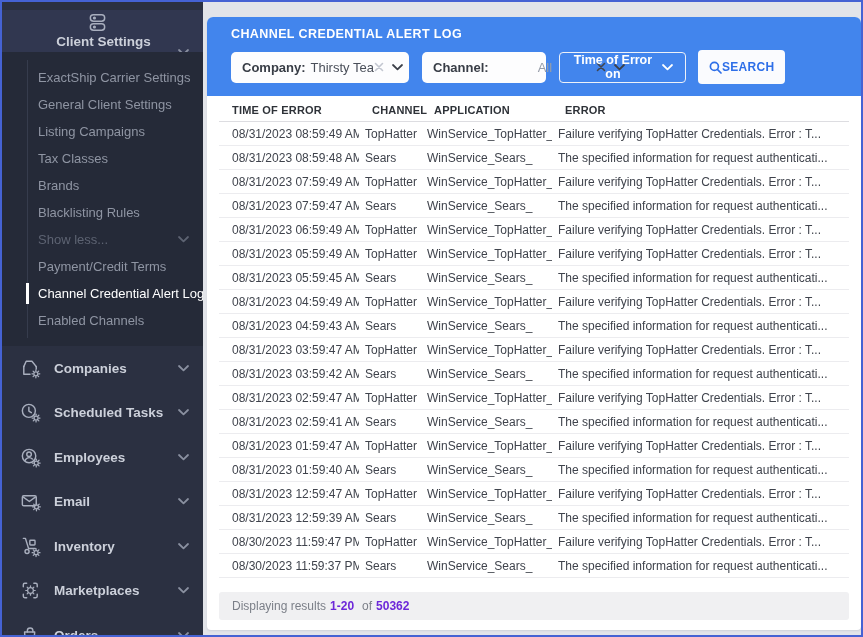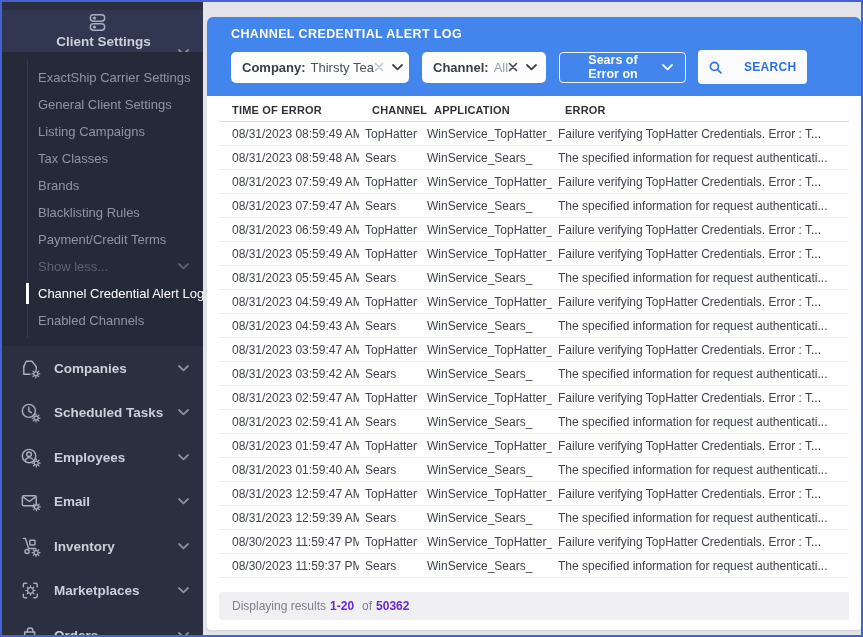--- a/index.html
+++ b/index.html
@@ -25,29 +25,29 @@
   .main{flex:1;padding:15px 0 0 4px;min-width:0;}
   .card{background:#ffffff;border-radius:6px 6px 4px 4px;box-shadow:0 1px 2px rgba(40,50,80,.10);overflow:hidden;}
   .panel-header{background:#4285ed;padding:10px 24px 12px;}
   .panel-title{color:#fff;font-weight:700;font-size:12.5px;letter-spacing:.4px;}
   .filter-row{display:flex;align-items:center;margin-top:9px;}
   .pill{background:#fdfdfe;border-radius:5px;height:31px;display:flex;align-items:center;padding:0 11px;font-size:13px;box-sizing:border-box;cursor:pointer;margin-right:13px;}
   .pill .lbl{font-weight:700;color:#383d46;margin-right:5px;white-space:nowrap;}
   .pill .val{white-space:nowrap;}
   .pill-company{width:178px;}
   .pill-company .val{color:#4a4f59;}
-  .pill-channel{width:124px;}
+  .pill-channel{width:124px;gap:44px;}
   .pill-channel .val{color:#979da9;}
   .pill .icons{margin-left:auto;display:flex;align-items:center;gap:8px;}
   .x-light{color:#c3c7d0;display:flex;cursor:pointer;}
   .x-dark{color:#41454e;display:flex;cursor:pointer;}
   .chev-dark{color:#3c4049;display:flex;cursor:pointer;}
   .time-btn{height:31px;width:127px;box-sizing:border-box;border:1px solid #eef1f8;border-radius:4px;background:transparent;color:#fff;font-weight:700;font-size:12.5px;display:flex;align-items:center;justify-content:space-between;padding:0 12px;cursor:pointer;font-family:inherit;}
   .time-btn .s-chev{color:#fff;margin-left:8px;}
-  .search-btn{height:34px;background:#fafbfe;border:none;border-radius:4px;color:#2e6fe8;font-weight:700;font-size:12px;letter-spacing:.3px;display:flex;align-items:center;gap:22px;padding:0 11px;margin-left:12px;cursor:pointer;font-family:inherit;}
+  .search-btn{height:34px;background:#fafbfe;border:none;border-radius:4px;color:#2e6fe8;font-weight:700;font-size:12px;letter-spacing:.3px;display:flex;align-items:center;gap:0;padding:0 11px;margin-left:12px;cursor:pointer;font-family:inherit;}
   .search-btn .s-ico{display:flex;color:#2e6fe8;}
 
   
   .table-wrap{padding:2px 12px 0;}
   table{width:100%;border-collapse:collapse;table-layout:fixed;}
   col.c-time{width:140px;} col.c-chan{width:62px;} col.c-app{width:131px;}
   th{font-size:11px;font-weight:700;color:#2e3238;text-align:left;padding:6px 6px 5px 13px;border-bottom:1px solid #dddde1;white-space:nowrap;letter-spacing:.2px;}
   td{font-size:12px;color:#3f434c;padding:4px 6px;border-bottom:1px solid #ececef;white-space:nowrap;overflow:hidden;height:15px;}
   td:first-child{padding-left:13px;}
   th:first-child{padding-left:13px;}
@@ -91,30 +91,30 @@
         </div>
         <div class="sub-item">
           <span>Tax Classes</span>
         </div>
         <div class="sub-item">
           <span>Brands</span>
         </div>
         <div class="sub-item">
           <span>Blacklisting Rules</span>
         </div>
-        <div class="sub-item">
-          <span>Payment/Credit Terms</span>
-        </div>
         <div class="sub-item dim">
           <span>Show less...</span>
           <span class="s-chev">
             <svg width="11" height="7" viewBox="0 0 11 7" fill="none">
               <path d="M1 1l4.5 4.3L10 1" stroke="currentColor" stroke-width="1.8" stroke-linecap="round" stroke-linejoin="round"></path>
             </svg>
           </span>
+        </div>
+        <div class="sub-item">
+          <span>Payment/Credit Terms</span>
         </div>
         <div class="sub-item active">
           <span>Channel Credential Alert Log</span>
         </div>
         <div class="sub-item">
           <span>Enabled Channels</span>
         </div>
       </div>
     <div class="sections">
         <div class="section-row">
@@ -332,21 +332,21 @@
                 </span>
               <span class="chev-dark">
                   <svg width="11" height="7" viewBox="0 0 11 7" fill="none">
                     <path d="M1 1l4.5 4.3L10 1" stroke="currentColor" stroke-width="1.8" stroke-linecap="round" stroke-linejoin="round"></path>
                   </svg>
                 </span>
             </span>
           </div>
 
           <button class="time-btn">
-            <span>Sears of Error on</span>
+            <span>Time of Error on</span>
             <span class="s-chev">
                 <svg width="11" height="7" viewBox="0 0 11 7" fill="none">
                   <path d="M1 1l4.5 4.3L10 1" stroke="currentColor" stroke-width="1.8" stroke-linecap="round" stroke-linejoin="round"></path>
                 </svg>
               </span>
           </button>
 
           <button class="search-btn">
             <span class="s-ico">
                 <svg width="13" height="13" viewBox="0 0 13 13" fill="none" stroke="currentColor">

